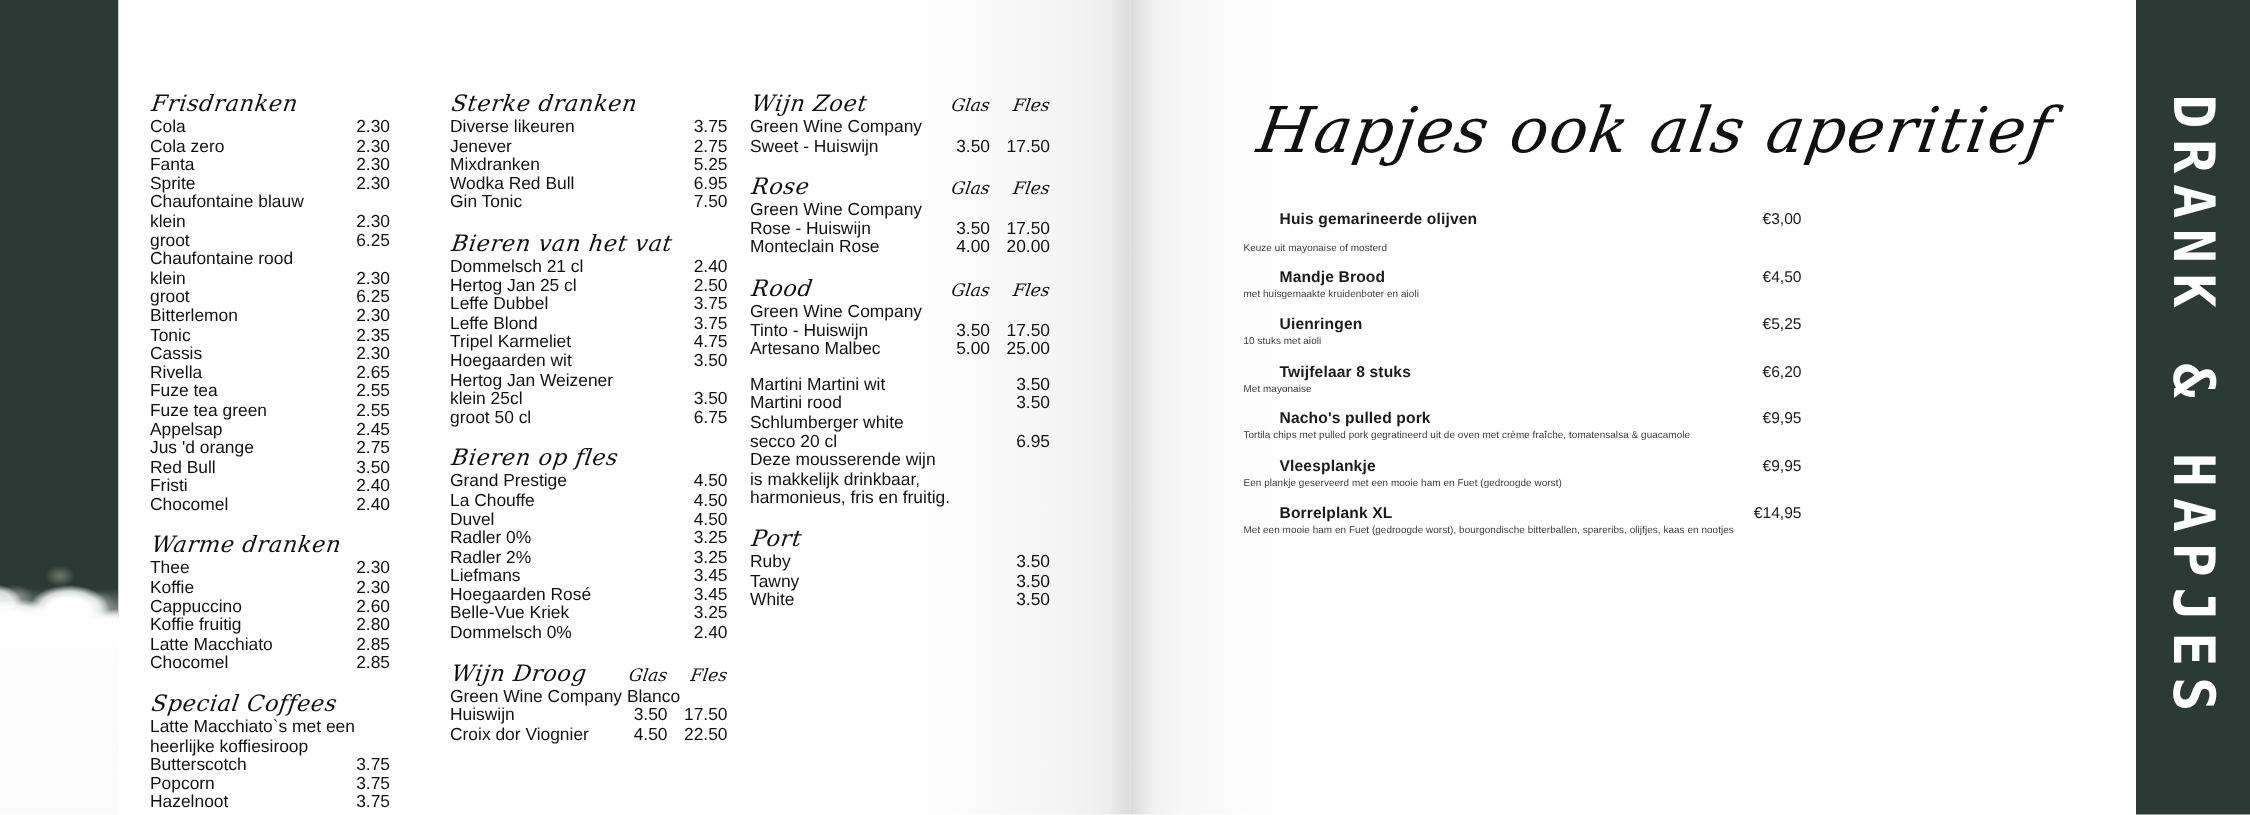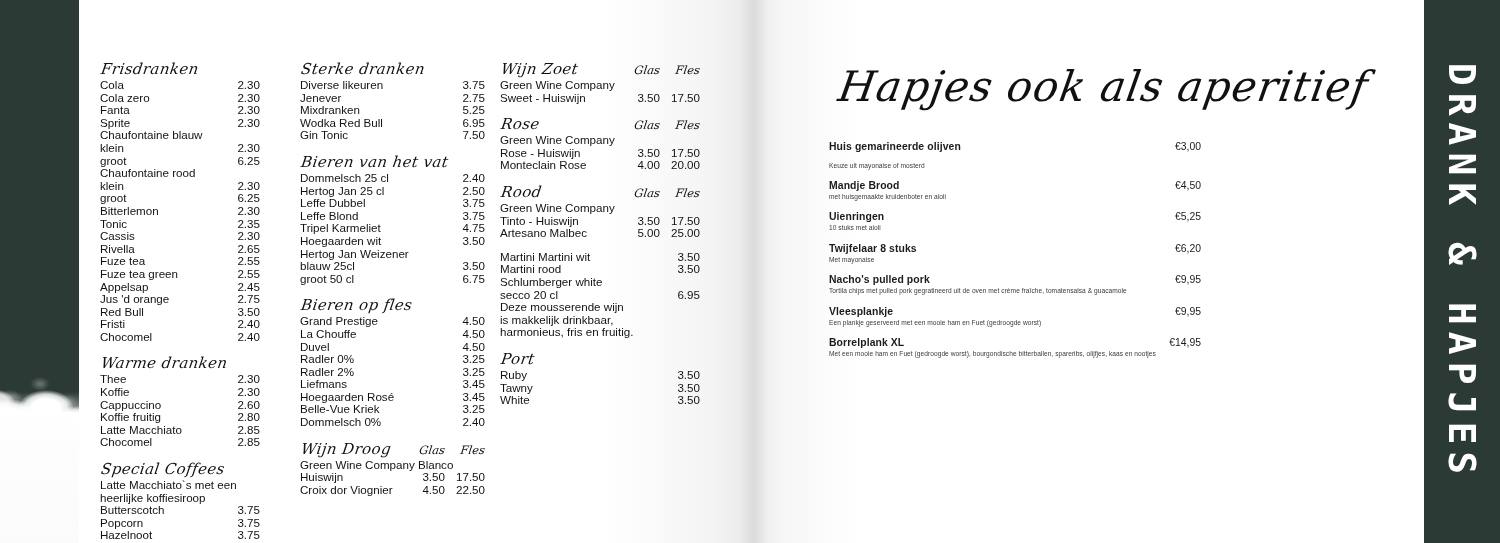--- a/index.html
+++ b/index.html
@@ -71,21 +71,21 @@
     font-family:"DejaVu Serif", serif;font-style:italic;font-size:11.5px;color:#111;transform:skewX(-8deg);}
 
   
   #rtitle{position:absolute;left:838px;top:62px;width:430px;height:62px;
     font-family:"DejaVu Serif", serif;font-style:italic;font-weight:400;
     font-size:42px;color:#111;letter-spacing:1px;
     transform:skewX(-9deg);transform-origin:left center;white-space:nowrap;}
 
   #snacks{position:absolute;left:829px;top:141px;width:372px;}
   .snack{margin-bottom:9.5px;}
-  .snack .top{display:flex;align-items:flex-start;}
+  .snack .top{display:flex;align-items:flex-start;margin-left:24px;}
   .snack .sname{flex:0 0 auto;font-size:10.4px;font-weight:700;color:#1b1b1b;letter-spacing:.1px;}
   .snack .sfill{flex:1 1 auto;}
   .snack .sprice{flex:0 0 auto;font-size:10.4px;font-weight:400;color:#1b1b1b;text-align:right;}
   .snack .sdesc{font-size:6.6px;color:#3a3a3a;margin-top:2.4px;line-height:8.6px;letter-spacing:.05px;}
 </style>
 </head>
 <body>
 
 <div id="spread">
   <div id="leftpage"></div>
@@ -294,21 +294,21 @@
       <span class="pr">6.95</span>
     </div>
     <div class="row">
       <span class="nm">Gin Tonic</span>
       <span class="sp"></span>
       <span class="pr">7.50</span>
     </div>
     <div class="gap"></div>
     <div class="script">Bieren van het vat</div>
     <div class="row">
-      <span class="nm">Dommelsch 25 cl</span>
+      <span class="nm">Dommelsch 21 cl</span>
       <span class="sp"></span>
       <span class="pr">2.40</span>
     </div>
     <div class="row">
       <span class="nm">Hertog Jan 25 cl</span>
       <span class="sp"></span>
       <span class="pr">2.50</span>
     </div>
     <div class="row">
       <span class="nm">Leffe Dubbel</span>
@@ -329,21 +329,21 @@
       <span class="nm">Hoegaarden wit</span>
       <span class="sp"></span>
       <span class="pr">3.50</span>
     </div>
     <div class="row">
       <span class="nm">Hertog Jan Weizener</span>
       <span class="sp"></span>
       <span class="pr"></span>
     </div>
     <div class="row">
-      <span class="nm">blauw 25cl</span>
+      <span class="nm">klein 25cl</span>
       <span class="sp"></span>
       <span class="pr">3.50</span>
     </div>
     <div class="row">
       <span class="nm">groot 50 cl</span>
       <span class="sp"></span>
       <span class="pr">6.75</span>
     </div>
     <div class="gap"></div>
     <div class="script">Bieren op fles</div>

